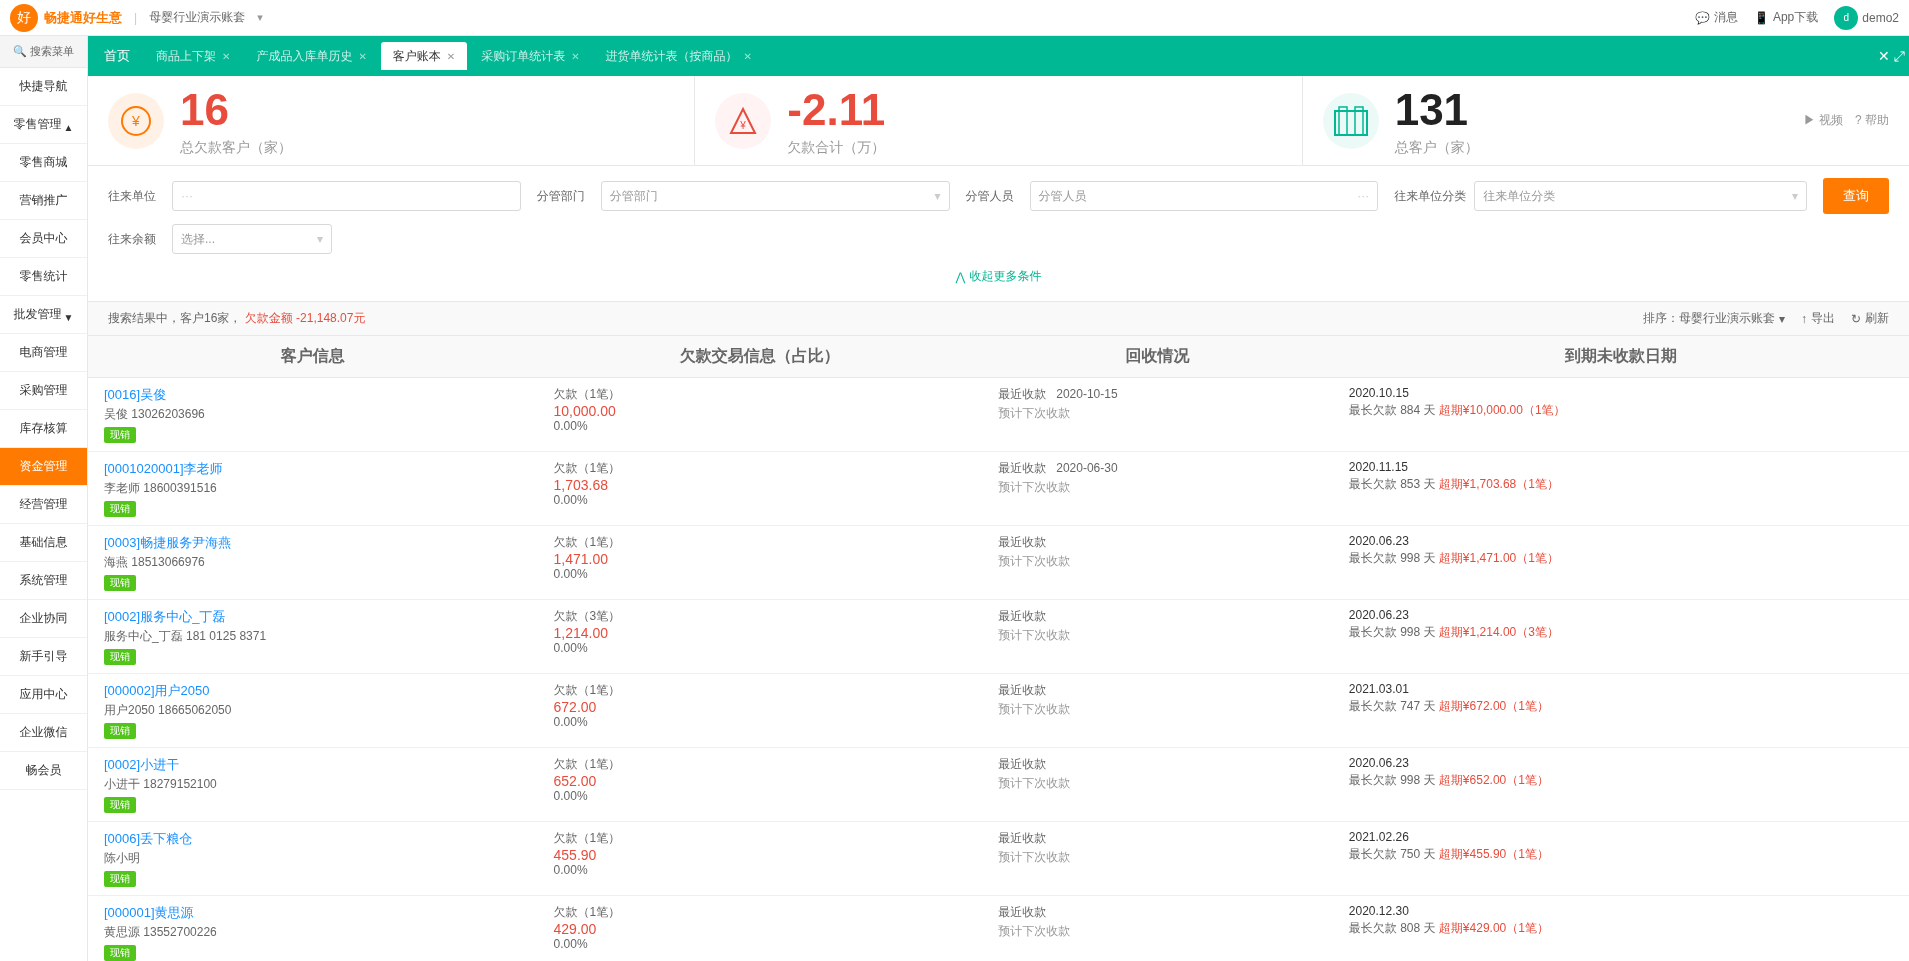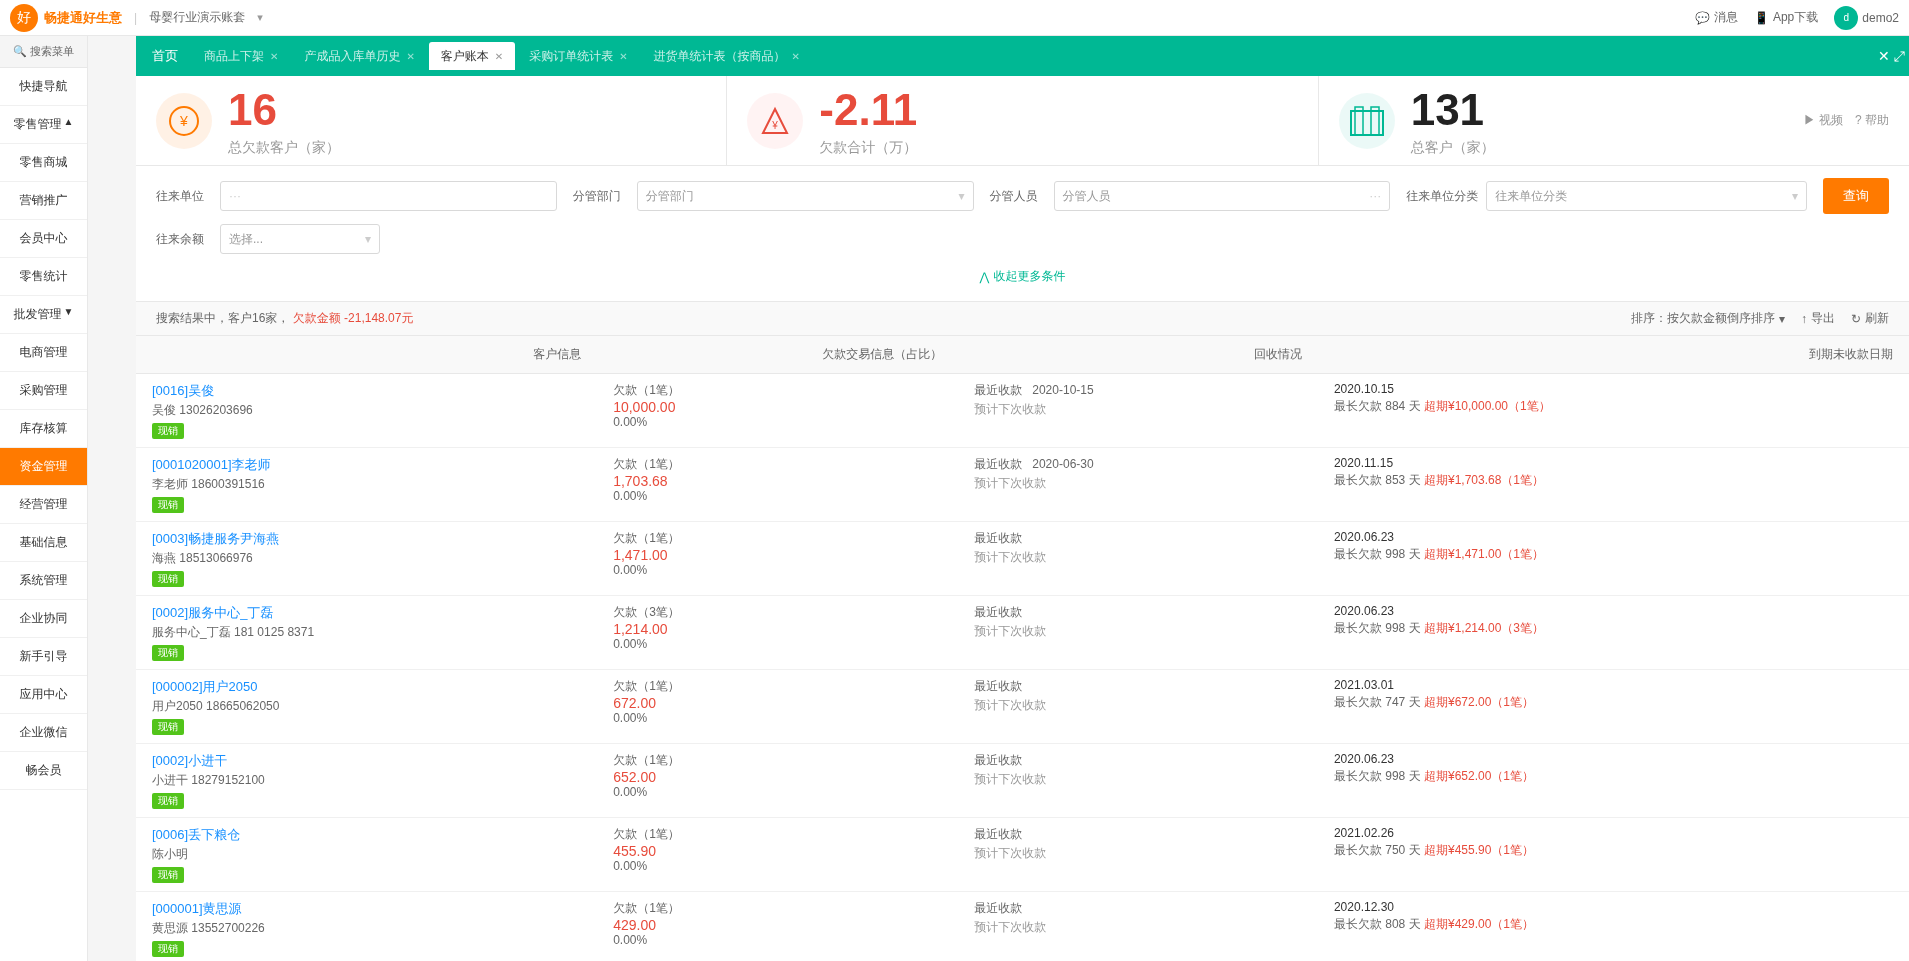--- a/index.html
+++ b/index.html
@@ -8,28 +8,28 @@
     
     .app-wrapper { display: flex; flex-direction: column; height: 961px; width: 1909px; }
     .top-bar { height: 36px; background: #fff; display: flex; align-items: center; border-bottom: 1px solid #e8e8e8; padding: 0 10px; justify-content: space-between; }
     .top-bar-left { display: flex; align-items: center; gap: 8px; }
     .logo-area { display: flex; align-items: center; gap: 6px; }
     .logo-icon { width: 28px; height: 28px; background: #ff7a00; border-radius: 50%; display: flex; align-items: center; justify-content: center; color: white; font-size: 14px; }
     .logo-text { font-size: 13px; color: #ff7a00; font-weight: bold; }
     .top-bar-right { display: flex; align-items: center; gap: 16px; }
     .top-bar-right-item { display: flex; align-items: center; gap: 4px; color: #666; cursor: pointer; font-size: 12px; }
 
-    .main-layout { display: flex; flex: 1; overflow: hidden; gap: 48px; }
+    .main-layout { display: flex; flex: 1; overflow: hidden; }
 
     
     .sidebar { width: 88px; background: #fff; border-right: 1px solid #e8e8e8; display: flex; flex-direction: column; overflow-y: auto; }
     .sidebar-search { padding: 8px 6px; background: #f5f5f5; font-size: 11px; color: #666; cursor: pointer; text-align: center; border-bottom: 1px solid #e8e8e8; }
     .sidebar-item { padding: 10px 6px; text-align: center; font-size: 12px; color: #333; cursor: pointer; border-bottom: 1px solid #f0f0f0; }
     .sidebar-item.active { background: #ff7a00; color: #fff; }
-    .sidebar-item-with-arrow { display: flex; align-items: flex-start; justify-content: center; gap: 2px; }
+    .sidebar-item-with-arrow { display: flex; align-items: flex-end; justify-content: center; gap: 2px; }
 
     
     .tab-bar { height: 40px; background: #00b894; display: flex; align-items: center; padding: 0 4px; gap: 2px; overflow: hidden; }
     .tab { height: 28px; padding: 0 12px; border-radius: 3px 3px 0 0; display: flex; align-items: center; gap: 6px; cursor: pointer; font-size: 12px; color: rgba(255,255,255,0.8); white-space: nowrap; }
     .tab.active { background: #fff; color: #333; }
     .tab-close { font-size: 10px; color: rgba(255,255,255,0.6); }
     .tab.active .tab-close { color: #999; }
     .tab-first { background: transparent; color: #fff; font-size: 13px; }
     .tab-bar-actions { margin-left: auto; display: flex; align-items: center; gap: 4px; color: white; font-size: 16px; }
 
@@ -67,21 +67,21 @@
     .result-info { font-size: 12px; color: #666; }
     .result-info span.red { color: #e74c3c; }
     .result-actions { display: flex; align-items: center; gap: 16px; font-size: 12px; color: #666; }
     .result-actions .sort-select { display: flex; align-items: center; gap: 4px; cursor: pointer; }
     .result-actions .btn-link { display: flex; align-items: center; gap: 4px; cursor: pointer; color: #666; }
 
     
     .table-wrapper { flex: 1; overflow-y: auto; background: #fff; }
     table { width: 100%; border-collapse: collapse; }
     thead tr { background: #f9f9f9; }
-    th { padding: 10px 16px; text-align: right; font-size: 12px; color: #666; font-weight: normal; border-bottom: 1px solid #e8e8e8; }
+    th { padding: 10px 16px; text-align: center; font-size: 16px; color: #666; font-weight: bold; border-bottom: 1px solid #e8e8e8; }
     td { padding: 8px 16px; font-size: 12px; border-bottom: 1px solid #f0f0f0; vertical-align: top; }
     .customer-name { color: #1890ff; cursor: pointer; font-size: 13px; }
     .customer-sub { color: #666; font-size: 12px; margin-top: 2px; }
     .tag-xian { display: inline-block; background: #52c41a; color: white; font-size: 10px; padding: 1px 6px; border-radius: 2px; margin-top: 4px; }
     .amount-red { color: #e74c3c; font-size: 14px; }
     .percent { color: #666; font-size: 12px; }
     .last-payment { color: #666; font-size: 12px; }
     .next-payment { color: #999; font-size: 12px; margin-top: 2px; }
     .overdue-date { color: #333; font-size: 12px; }
     .overdue-days { color: #666; font-size: 12px; margin-top: 2px; }
@@ -283,21 +283,21 @@
         </div>
       </div>
 
       <div class="result-bar">
         <div class="result-info">
           <span>搜索结果中，客户16家</span>，
           <span class="red">欠款金额 -21,148.07元</span>
         </div>
         <div class="result-actions">
           <div class="sort-select">
-            <span>排序：按欠款金额倒序排序</span>
+            <span>排序：母婴行业演示账套</span>
             <span>▾</span>
           </div>
           <div class="btn-link">
             <span>↑</span>
             <span>导出</span>
           </div>
           <div class="btn-link">
             <span>↻</span>
             <span>刷新</span>
           </div>

